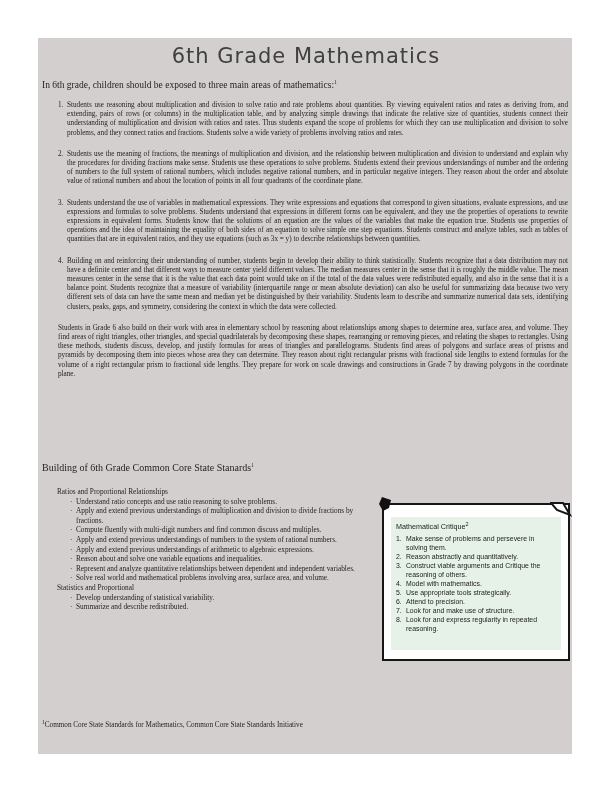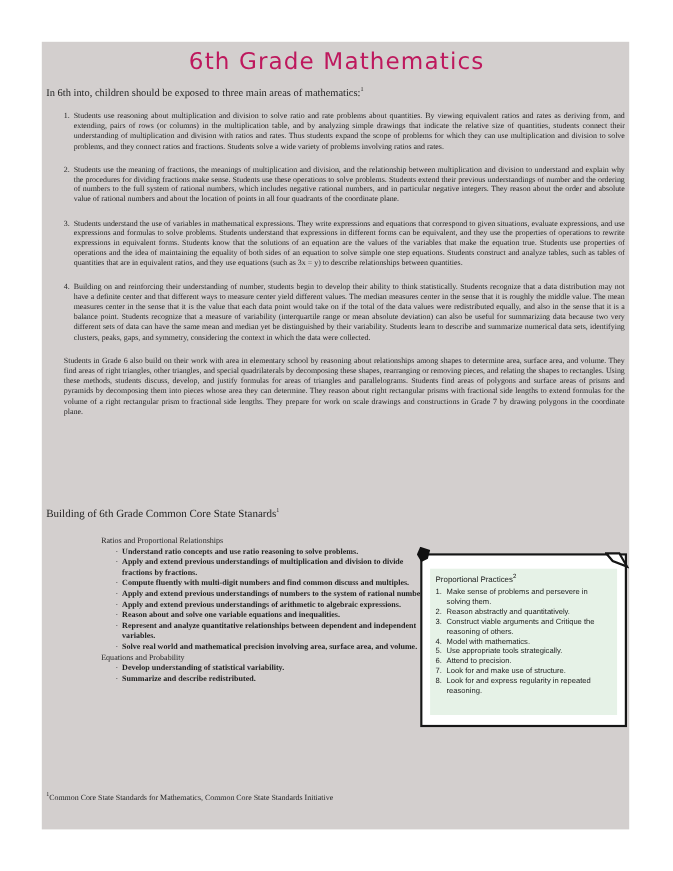--- a/index.html
+++ b/index.html
@@ -8,35 +8,35 @@
     font-family:"Liberation Serif", serif; color:#1f1f1f; overflow:hidden;
   }
   .sheet {
     position:absolute; left:38px; top:38px; width:534px; height:716px;
     background:#d3cfce;
   }
   .content { position:absolute; left:0; top:0; width:534px; padding:4px 2px 0 4px; box-sizing:border-box; }
   .title {
     margin:2px 0 12px; text-align:center;
     font-family:"DejaVu Sans", sans-serif; font-weight:400;
-    font-size:21px; letter-spacing:1px; color:#be185d;
+    font-size:21px; letter-spacing:1px; color:#404040;
   }
   .intro { font-size:9.5px; margin:0 0 11px 0; }
   sup { font-size:5.5px; vertical-align:super; line-height:0; }
   .mlist { margin:0; padding:0 2px 0 16px; }
   .mli { display:flex; margin-bottom:12px; font-size:7.2px; line-height:9.2px; text-align:justify; }
   .mli-num { width:9px; flex:none; }
   .mli-text { flex:1; }
   .closing { margin:0 2px 0 16px; font-size:7.2px; line-height:9.2px; text-align:justify; }
   .overview-sec { position:absolute; left:4px; top:424px; width:526px; }
   .ov-heading { font-size:10px; font-weight:400; margin:0 0 14px 0; }
-  .outline { margin-left:50px; width:302px; font-size:7.3px; line-height:9.6px; }
+  .outline { margin-left:15px; width:302px; font-size:7.3px; line-height:9.6px; }
   .bullet-row { display:flex; padding-left:13px; }
   .dot { width:6px; flex:none; }
-  .btext { flex:1;font-weight:bold; }
+  .btext { flex:1; }
   .note {
     position:absolute; left:344px; top:465px; width:188px; height:158px;
     background:#ffffff; border:2px solid #161616; box-sizing:border-box;
   }
   .note-inner {
     position:absolute; left:7px; top:12px; right:7px; bottom:9px;
     background:#e6f2e7; padding:5px 4px 4px 5px; box-sizing:border-box;
     font-family:"Liberation Sans", sans-serif; font-size:6.9px; line-height:9px; color:#222;
   }
   .note-title { margin:0 0 3px 0; font-size:7.2px; font-weight:400; }
@@ -48,21 +48,21 @@
   .footnote { position:absolute; left:4px; top:676px; font-size:7.2px; }
 </style>
 </head>
 <body>
 
 <div class="sheet">
 
   <div class="content">
     <h1 class="title">6th Grade Mathematics</h1>
 
-    <p class="intro"><span>In 6th into, children should be exposed to three main areas of mathematics:</span><sup>1</sup></p>
+    <p class="intro"><span>In 6th grade, children should be exposed to three main areas of mathematics:</span><sup>1</sup></p>
 
     <div class="mlist">
       <div class="mli">
         <span class="mli-num">1.</span>
         <span class="mli-text">Students use reasoning about multiplication and division to solve ratio and rate problems about quantities. By viewing equivalent ratios and rates as deriving from, and extending, pairs of rows (or columns) in the multiplication table, and by analyzing simple drawings that indicate the relative size of quantities, students connect their understanding of multiplication and division with ratios and rates. Thus students expand the scope of problems for which they can use multiplication and division to solve problems, and they connect ratios and fractions. Students solve a wide variety of problems involving ratios and rates.</span>
       </div>
       <div class="mli">
         <span class="mli-num">2.</span>
         <span class="mli-text">Students use the meaning of fractions, the meanings of multiplication and division, and the relationship between multiplication and division to understand and explain why the procedures for dividing fractions make sense. Students use these operations to solve problems. Students extend their previous understandings of number and the ordering of numbers to the full system of rational numbers, which includes negative rational numbers, and in particular negative integers. They reason about the order and absolute value of rational numbers and about the location of points in all four quadrants of the coordinate plane.</span>
       </div>
@@ -110,44 +110,44 @@
         <span class="dot">·</span>
         <span class="btext">Reason about and solve one variable equations and inequalities.</span>
       </div>
       <div class="bullet-row">
         <span class="dot">·</span>
         <span class="btext">Represent and analyze quantitative relationships between dependent and independent variables.</span>
       </div>
 
       <div class="bullet-row">
         <span class="dot">·</span>
-        <span class="btext">Solve real world and mathematical precision involving area, surface area, and volume.</span>
+        <span class="btext">Solve real world and mathematical problems involving area, surface area, and volume.</span>
       </div>
 
-      <div class="cat">Equations and Probability</div>
+      <div class="cat">Statistics and Proportional</div>
       <div class="bullet-row">
         <span class="dot">·</span>
         <span class="btext">Develop understanding of statistical variability.</span>
       </div>
       <div class="bullet-row">
         <span class="dot">·</span>
         <span class="btext">Summarize and describe redistributed.</span>
       </div>
     </div>
   </div>
 
   <div class="note">
     <svg class="pin-icon" viewBox="0 0 13 15">
       <polygon points="3,0 12,3 10,11 4,14 0,7" fill="#111111"></polygon>
     </svg>
     <svg class="fold-icon" viewBox="0 0 22 17">
       <path d="M1 3 L13 3 L20 15 L7 10 Z" fill="#ffffff" stroke="#161616" stroke-width="2"></path>
     </svg>
     <div class="note-inner">
-      <p class="note-title"><span>Proportional Practices</span><sup>2</sup></p>
+      <p class="note-title"><span>Mathematical Critique</span><sup>2</sup></p>
 
       <div class="practice">
         <span class="p-num">1.</span>
         <span class="p-text">Make sense of problems and persevere in solving them.</span>
       </div>
       <div class="practice">
         <span class="p-num">2.</span>
         <span class="p-text">Reason abstractly and quantitatively.</span>
       </div>
       <div class="practice">

